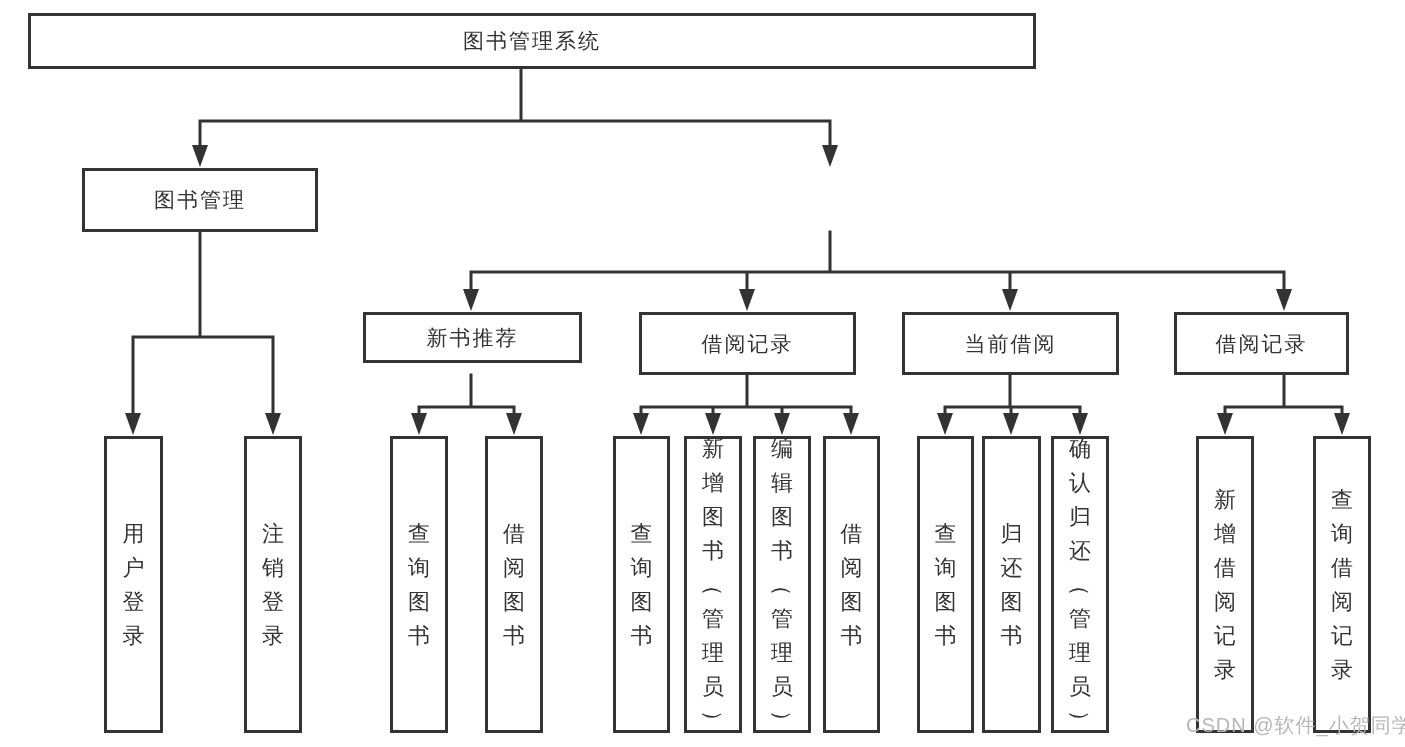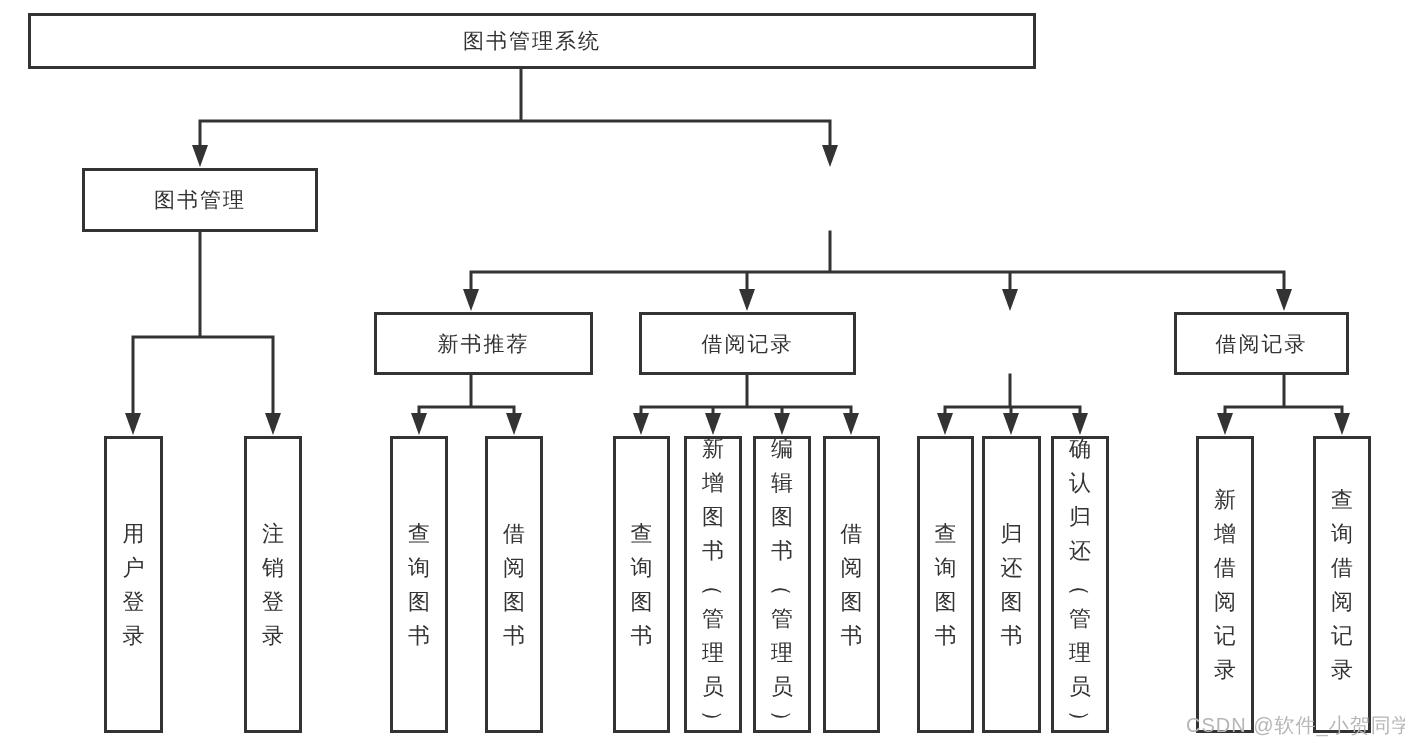--- a/index.html
+++ b/index.html
@@ -72,22 +72,23 @@
       <polygon points="1072,413 1088,413 1080,435"></polygon>
       <polygon points="1217,413 1233,413 1225,435"></polygon>
       <polygon points="1334,413 1350,413 1342,435"></polygon>
     </g>
   </svg>
 
   <div class="node hlabel" style="left:28px;top:13px;width:1008px;height:56px">图书管理系统</div>
 
   <div class="node hlabel" style="left:82px;top:168px;width:236px;height:64px">图书管理</div>
 
-  <div class="node hlabel" style="left:374px;top:312px;width:219px;height:63px">新书推荐</div>
+  <div class="node hlabel" style="left:363px;top:312px;width:219px;height:51px">新书推荐</div>
   <div class="node hlabel" style="left:639px;top:312px;width:217px;height:63px">借阅记录</div>
+  <div class="node hlabel" style="left:902px;top:312px;width:217px;height:63px">当前借阅</div>
   <div class="node hlabel" style="left:1174px;top:312px;width:175px;height:63px">借阅记录</div>
 
   <div class="node leaf" style="left:104px;top:436px;width:59px;height:297px">
       <span class="vchar">用</span>
       <span class="vchar">户</span>
       <span class="vchar">登</span>
       <span class="vchar">录</span>
     </div>
   <div class="node leaf" style="left:244px;top:436px;width:58px;height:297px">
       <span class="vchar">注</span>

